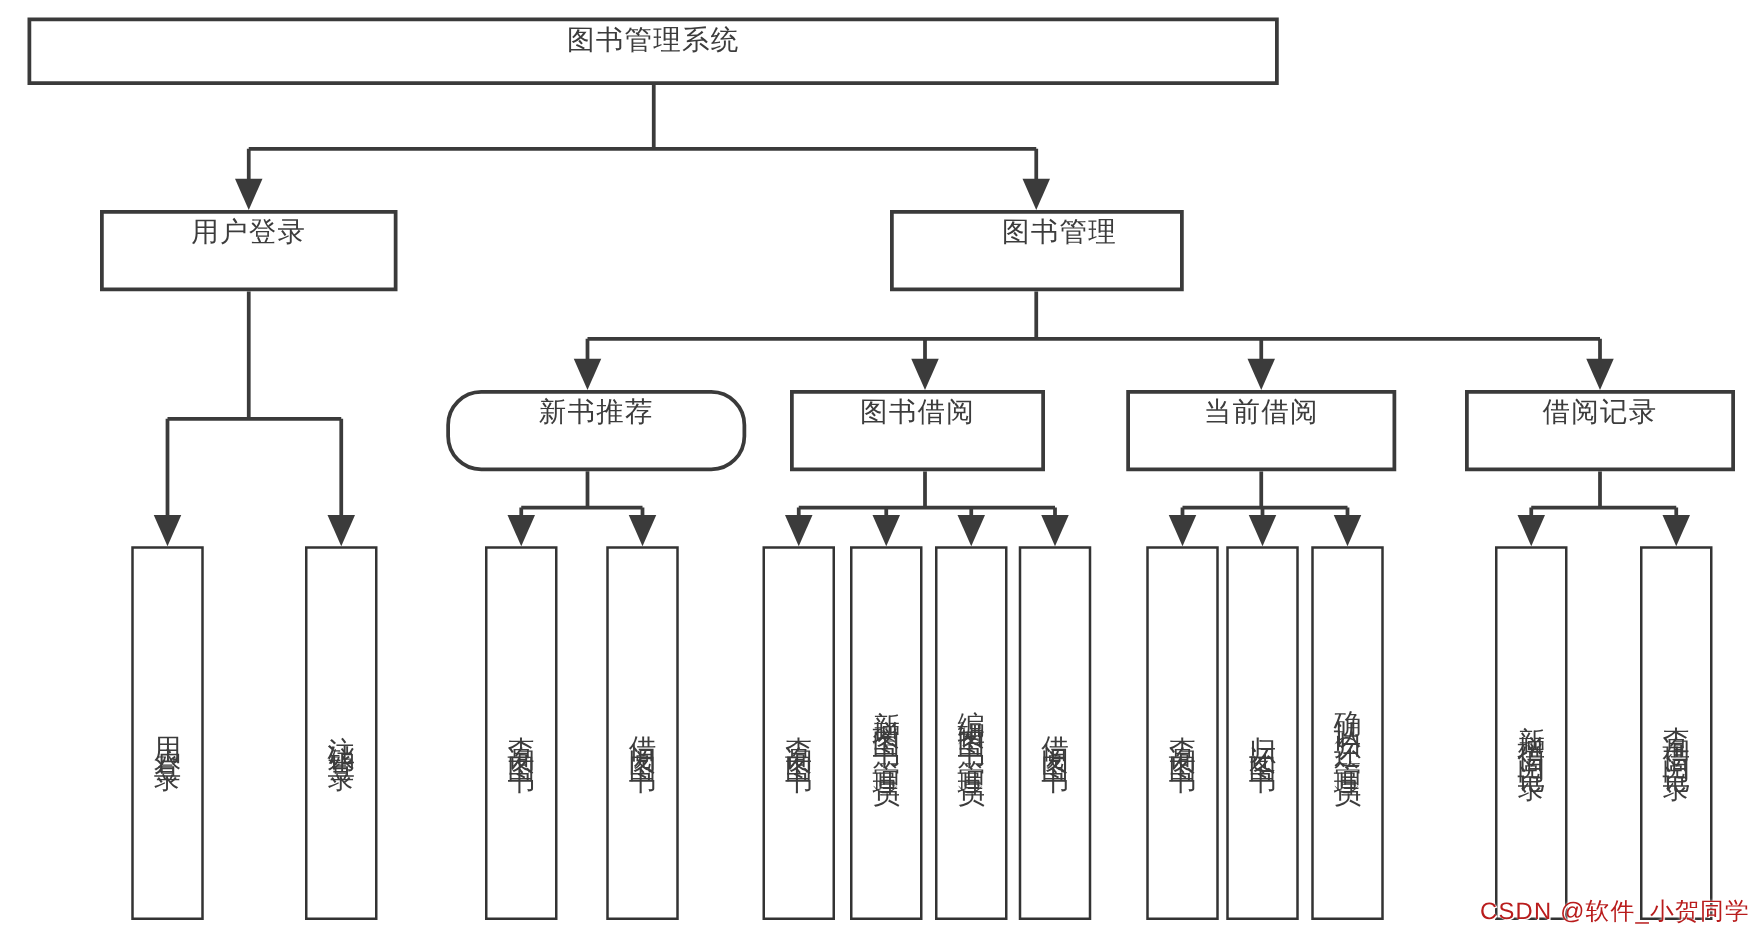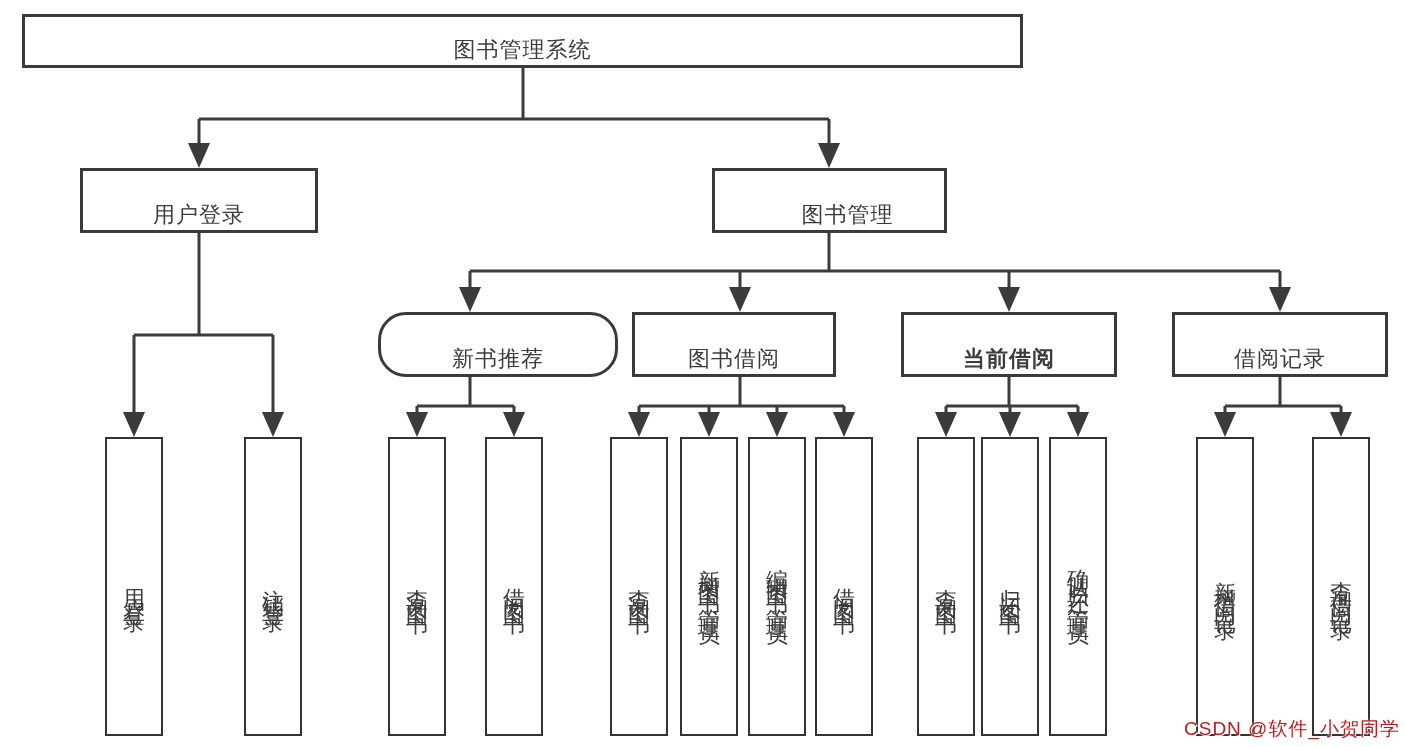--- a/index.html
+++ b/index.html
@@ -9,21 +9,21 @@
     background:#ffffff;
     overflow:hidden;
     font-family:"Liberation Sans","DejaVu Sans",sans-serif;
   }
   .wires { position:absolute; left:0; top:0; width:1405px; height:747px; }
   .node {
     position:absolute;
     background:#ffffff;
     border:3px solid #3a3a3a;
     box-sizing:border-box;
-    display:flex; align-items:flex-end; justify-content:center;
+    display:flex; align-items:flex-start; justify-content:center;
     color:#3c3c3c;
     font-size:22px;
     letter-spacing:1px;
     white-space:nowrap;
   }
   .leaf {
     position:absolute;
     top:437px;
     width:58px; height:299px;
     background:#ffffff;
@@ -92,27 +92,27 @@
     <span>图书管理系统</span>
   </div>
 
   <div class="node" style="left:80px; top:168px; width:238px; height:65px;">
     <span>用户登录</span>
   </div>
   <div class="node" style="left:712px; top:168px; width:235px; height:65px;padding-left:36px;">
     <span>图书管理</span>
   </div>
 
-  <div class="node" style="left:378px; top:312px; width:240px; height:65px;border-radius:28px;">
+  <div class="node" style="left:357px; top:312px; width:240px; height:65px;border-radius:28px;">
     <span>新书推荐</span>
   </div>
   <div class="node" style="left:632px; top:312px; width:204px; height:65px;">
     <span>图书借阅</span>
   </div>
-  <div class="node" style="left:901px; top:312px; width:216px; height:65px;font-weight:bold;">
+  <div class="node" style="left:901px; top:312px; width:216px; height:65px;">
     <span>当前借阅</span>
   </div>
   <div class="node" style="left:1172px; top:312px; width:216px; height:65px;">
     <span>借阅记录</span>
   </div>
 
   <div class="leaf" style="left:105px;">
     <span class="vtext">用户登录</span>
   </div>
   <div class="leaf" style="left:244px;">

